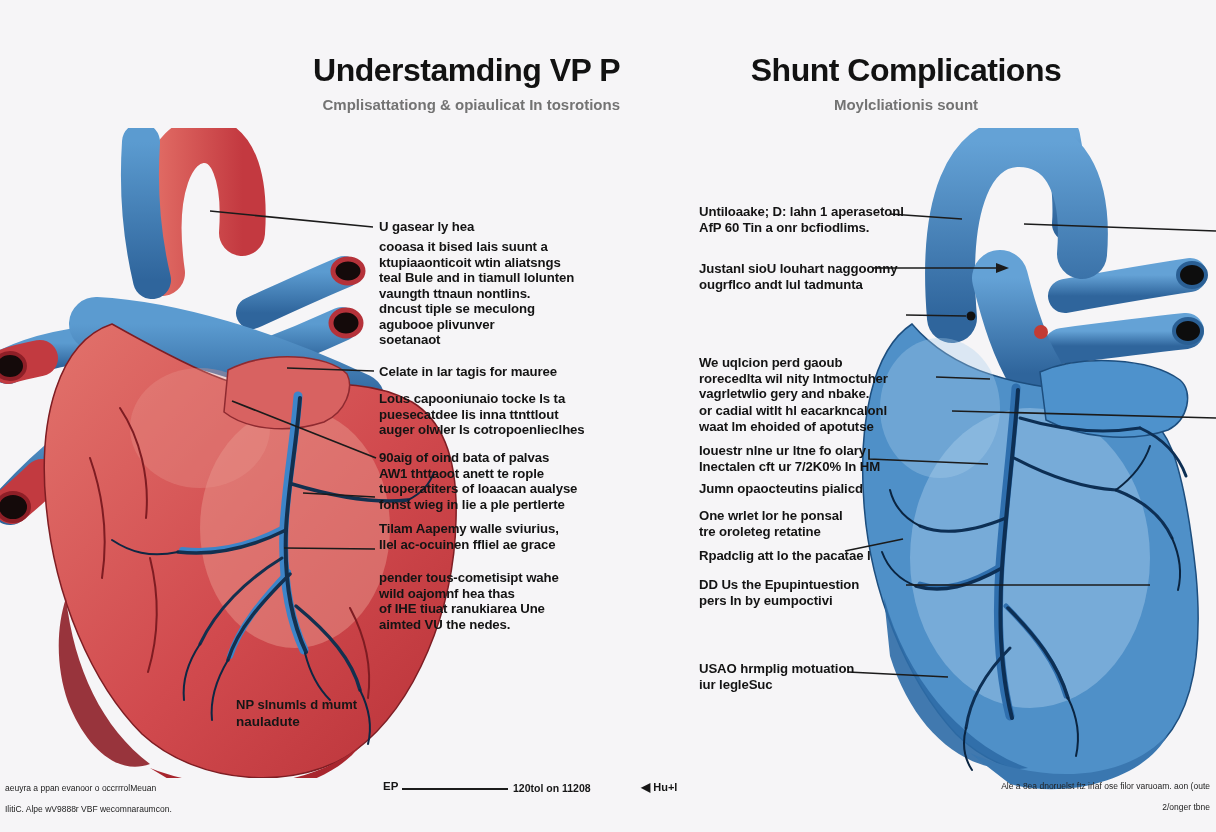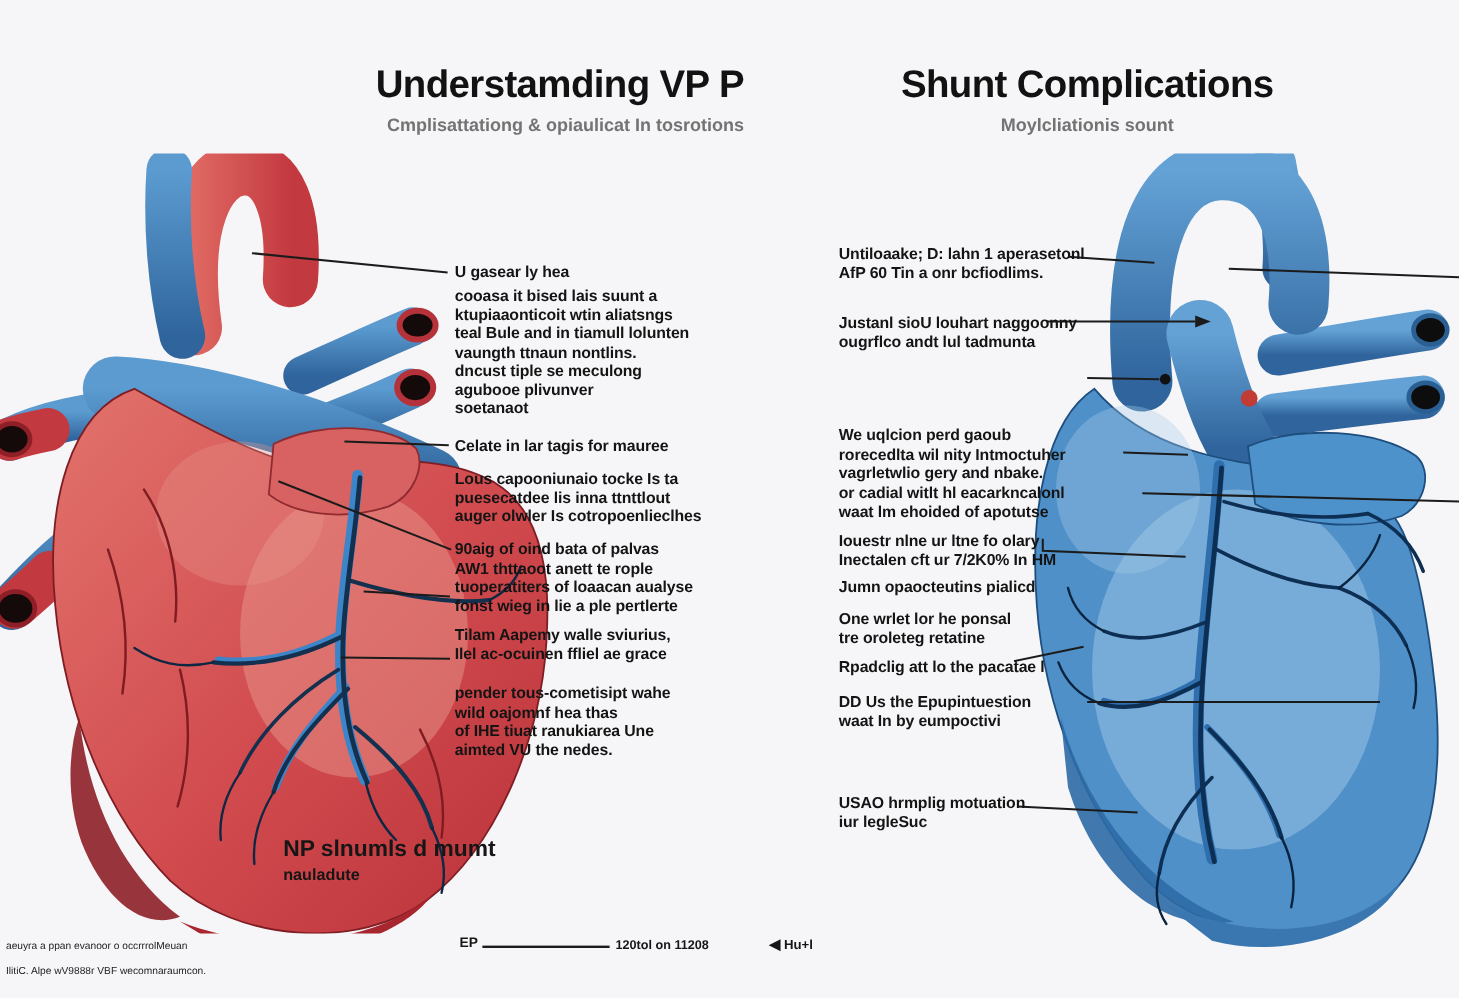--- a/index.html
+++ b/index.html
@@ -16,21 +16,21 @@
     letter-spacing:-0.1px;white-space:pre-line;color:#141414;
   }
   .left-label{left:379px;width:235px;}
   .right-label{left:699px;width:220px;}
   .ll0{top:219px}.ll1{top:239px}.ll2{top:301px}.ll3{top:364px}
   .ll4{top:391px}.ll5{top:450px}.ll6{top:521px}.ll7{top:570px}
   .rl0{top:204px}.rl1{top:261px}.rl2{top:305px}.rl3{top:355px}
   .rl4{top:403px}.rl5{top:443px}.rl6{top:481px}.rl7{top:508px}
   .rl8{top:548px}.rl9{top:577px}.rl10{top:661px}
   .caption{position:absolute;left:236px;top:697px;}
-  .caption-title{font-size:19px;font-weight:800;}
+  .caption-title{font-size:13px;font-weight:800;}
   .caption-sub{font-size:13.5px;font-weight:700;margin-top:2px;}
   .heart-svg{position:absolute;}
   .overlay{position:absolute;left:0;top:0;pointer-events:none;}
   .footer-note{position:absolute;font-size:8.5px;font-weight:400;line-height:10.5px;color:#222;white-space:pre-line;}
   .footer-note-left{left:5px;top:772px;}
   .footer-note-right{right:6px;top:770px;text-align:right;}
   .ep-label{position:absolute;left:383px;top:780px;font-size:11.5px;font-weight:800;}
   .ep-line{position:absolute;left:402px;top:788px;width:106px;border-top:2px solid #1c1c1c;}
   .center-note{position:absolute;left:513px;top:782px;font-size:10.5px;font-weight:700;}
   .marker{position:absolute;left:641px;top:780px;font-size:11px;font-weight:800;}
@@ -241,28 +241,32 @@
 vagrletwlio gery and nbake.</div>
   <div class="label right-label rl4">or cadial witlt hl eacarkncalonl
 waat lm ehoided of apotutse</div>
   <div class="label right-label rl5">Iouestr nlne ur ltne fo olary
 Inectalen cft ur 7/2K0% In HM</div>
   <div class="label right-label rl6">Jumn opaocteutins pialicd</div>
   <div class="label right-label rl7">One wrlet lor he ponsal
 tre oroleteg retatine</div>
   <div class="label right-label rl8">Rpadclig att lo the pacatae l</div>
   <div class="label right-label rl9">DD Us the Epupintuestion
-waat In by eumpoctivi</div>
+pers In by eumpoctivi</div>
   <div class="label right-label rl10">USAO hrmplig motuation
 iur legleSuc</div>
 
   <div class="footer-note footer-note-left">
     <span>aeuyra a ppan evanoor o occrrrolMeuan</span><br>
     <span>IlitiC. Alpe wV9888r VBF wecomnaraumcon.</span>
   </div>
   <div class="ep-label">EP</div>
   <div class="ep-line"></div>
   <div class="center-note">120tol on 11208</div>
   <div class="marker">
     <span class="tri">◀</span><span>Hu+l</span>
   </div>
+  <div class="footer-note footer-note-right">
+    <span>Ale a 8ea dnoruelst ftz irlaf ose filor varuoam. aon (oute</span><br>
+    <span>2/onger tbne</span>
+  </div>
 
 </div>
 
 </body></html>

